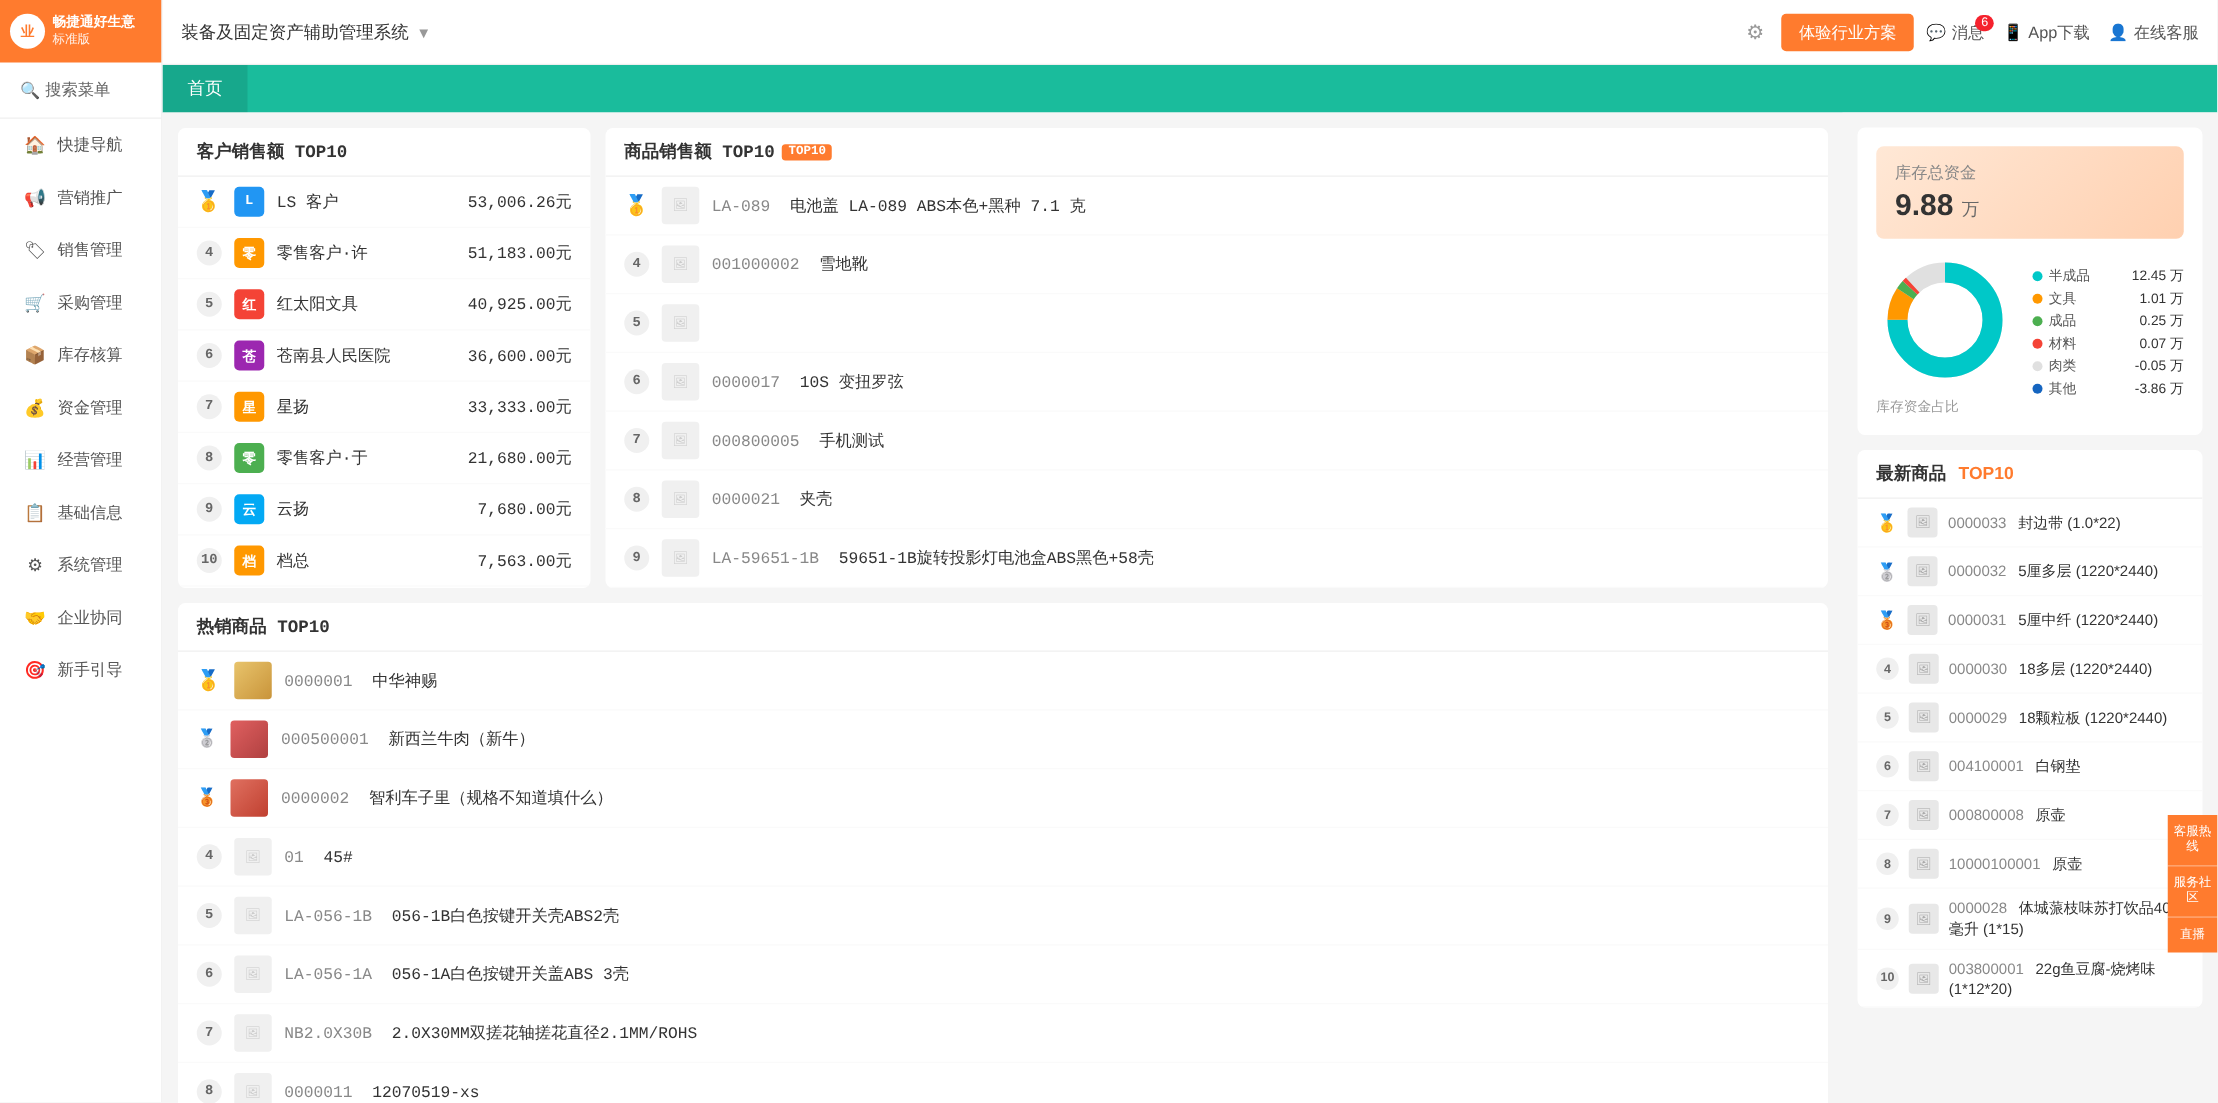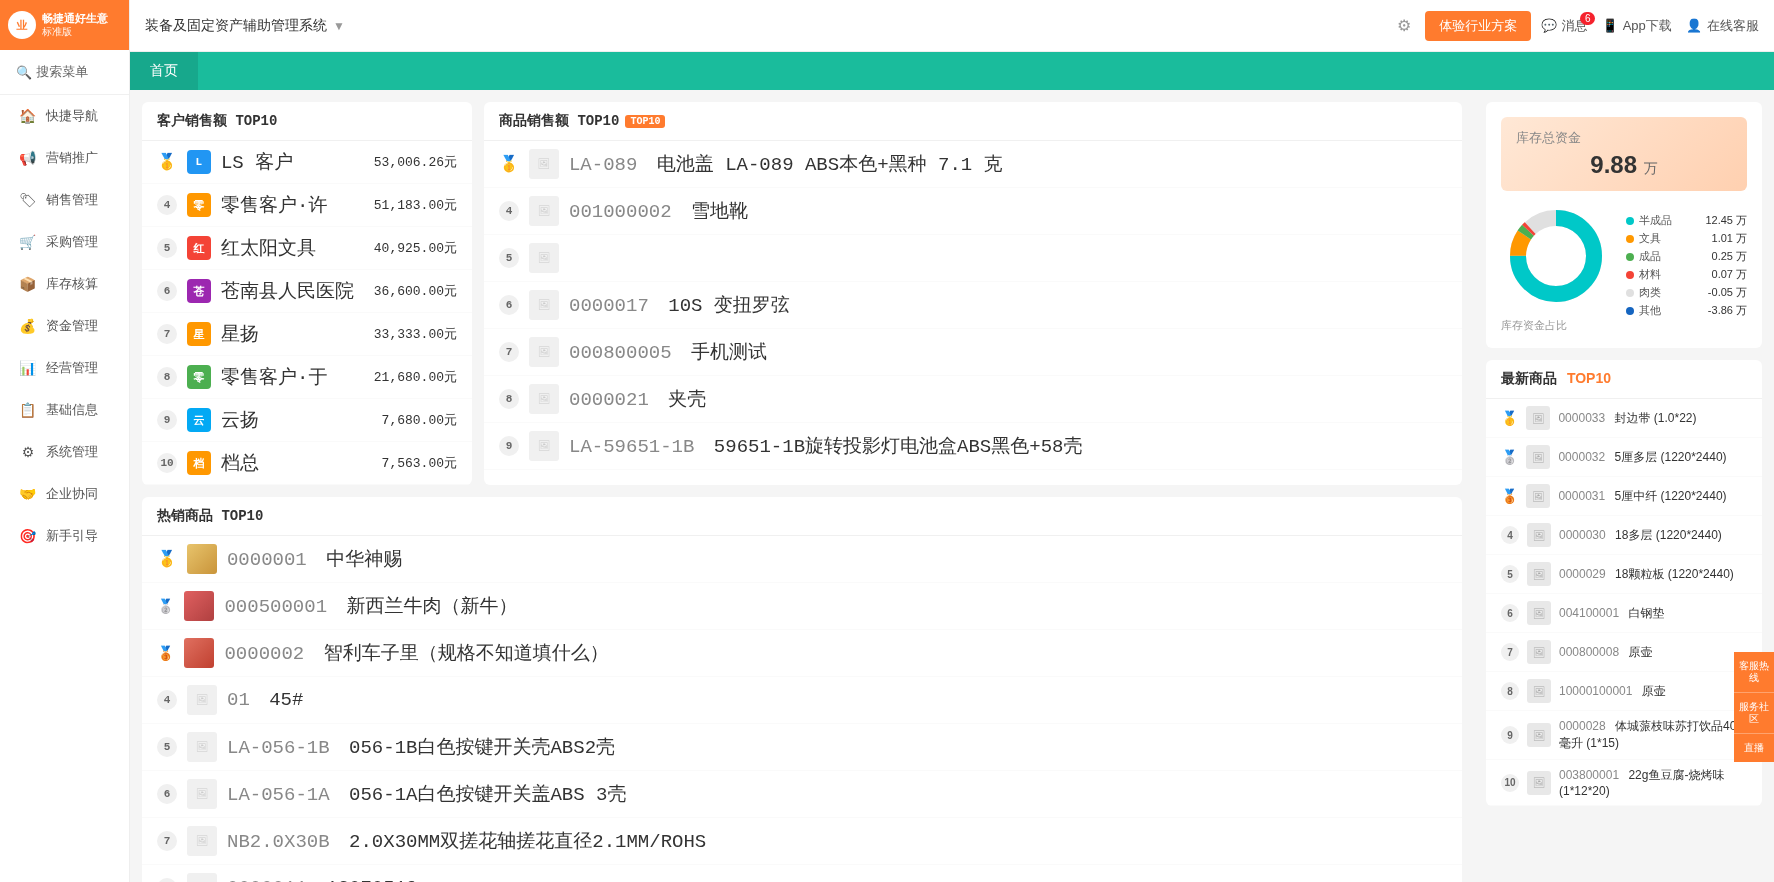--- a/index.html
+++ b/index.html
@@ -236,21 +236,21 @@
 
     .customer-avatar {
       width: 24px; height: 24px;
       border-radius: 4px;
       display: flex; align-items: center; justify-content: center;
       color: #fff;
       font-size: 11px;
       font-weight: bold;
       flex-shrink: 0;
     }
-    .customer-name { flex: 1; color: #333; font-size: 19px; }
+    .customer-name { flex: 1; color: #333; font-size: 13px; }
     .customer-amount { color: #333; font-size: 13px; font-weight: 500; white-space: nowrap; }
 
     .product-img-placeholder {
       width: 30px; height: 30px;
       background: #f0f0f0;
       border-radius: 3px;
       display: flex; align-items: center; justify-content: center;
       color: #ccc;
       font-size: 10px;
       flex-shrink: 0;
@@ -711,21 +711,21 @@
       </div>
     </div>
 
     <div class="right-panel">
 
       <div class="inventory-card">
         <div style="background: linear-gradient(135deg,#ffe8d6,#ffd0b0); border-radius:6px; padding:12px 15px; margin-bottom:10px;">
           <div style="font-size:13px; color:#888; margin-bottom:4px; display:flex; align-items:center; gap:8px;">
             <span>库存总资金</span>
           </div>
-          <div style="font-size:24px; font-weight:bold; color:#333; text-align:center;">
+          <div style="font-size:24px; font-weight:bold; color:#333; ">
             <span>9.88</span>
             <span style="font-size:14px; color:#666; font-weight:normal;">万</span>
           </div>
         </div>
 
         <div class="donut-chart-wrap">
           <div>
             <svg width="110" height="110" viewBox="0 0 110 110" class="donut-svg">
 
               <circle cx="55" cy="55" r="38" fill="none" stroke="#e0e0e0" stroke-width="16"></circle>

